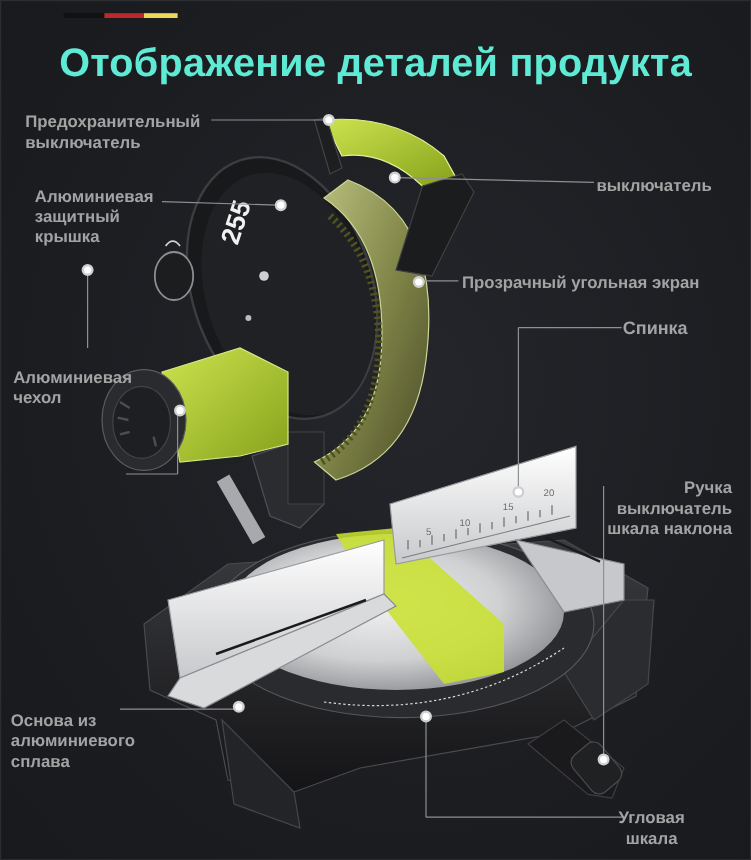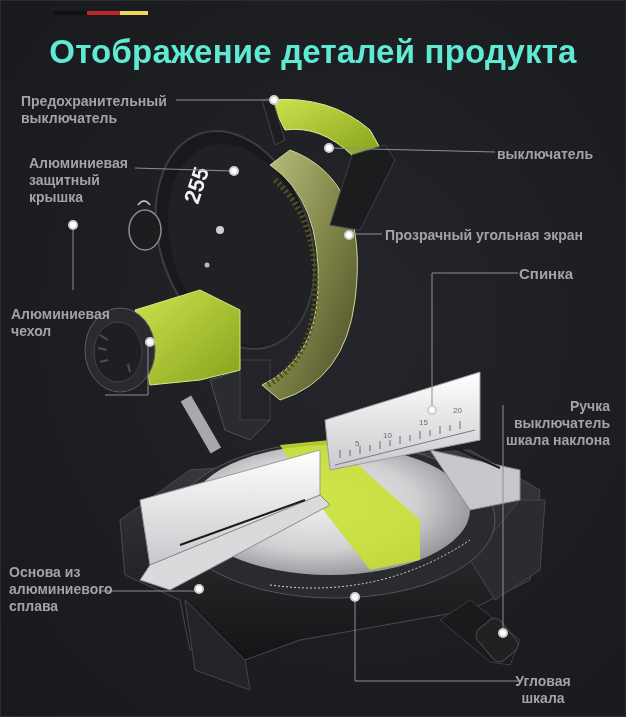--- a/index.html
+++ b/index.html
@@ -203,21 +203,21 @@
 </div>
 
 <div class="label" style="left:11px;top:306px">
   <span class="line">Алюминиевая</span>
   <span class="line">чехол</span>
 </div>
 
 <div class="label" style="left:9px;top:423px">
 </div>
 
-<div class="label" style="left:9px;top:564px">
+<div class="label" style="left:9px;top:592px">
   <span class="line">Основа из</span>
   <span class="line">алюминиевого</span>
   <span class="line">сплава</span>
 </div>
 
 <div class="label" style="left:497px;top:146px">
   <span class="line">выключатель</span>
 </div>
 
 <div class="label" style="left:385px;top:227px">

